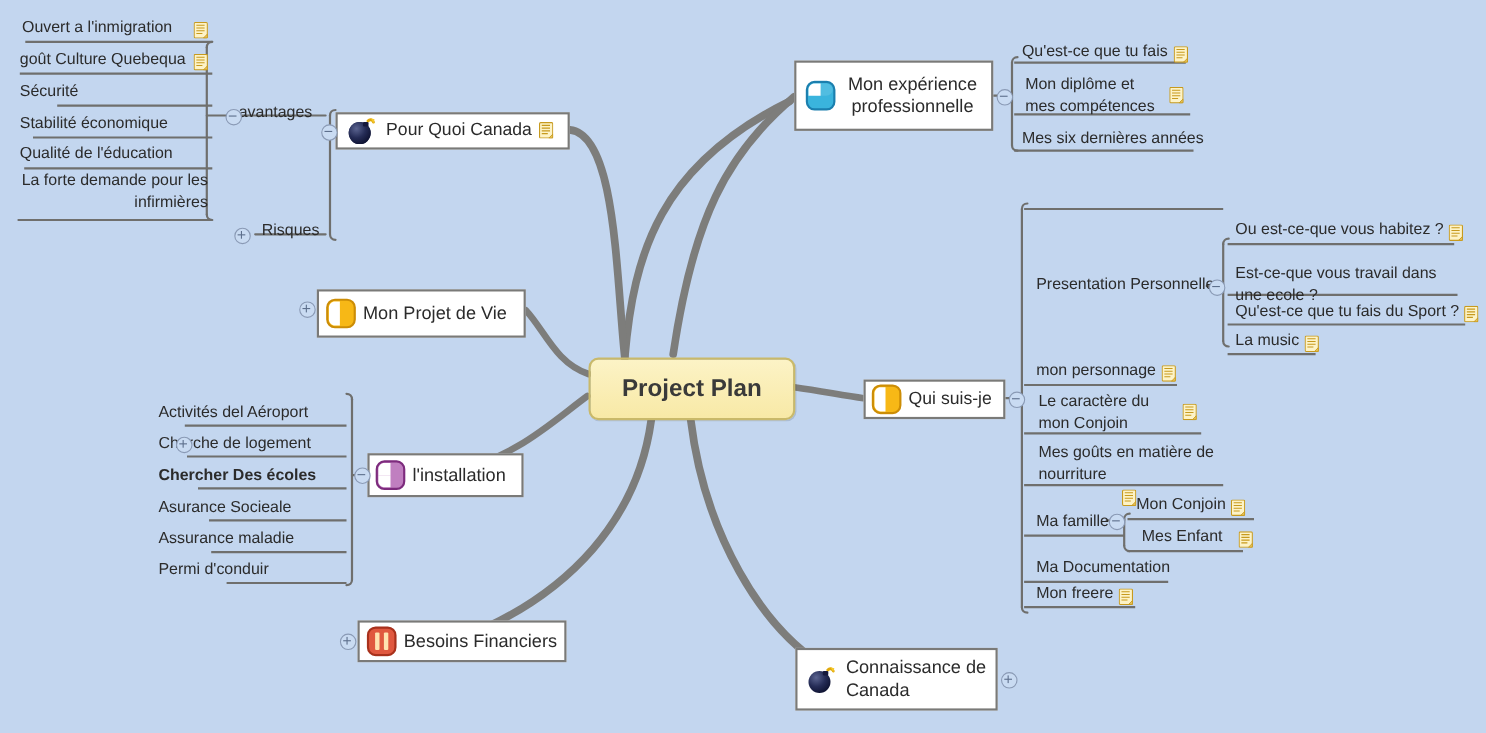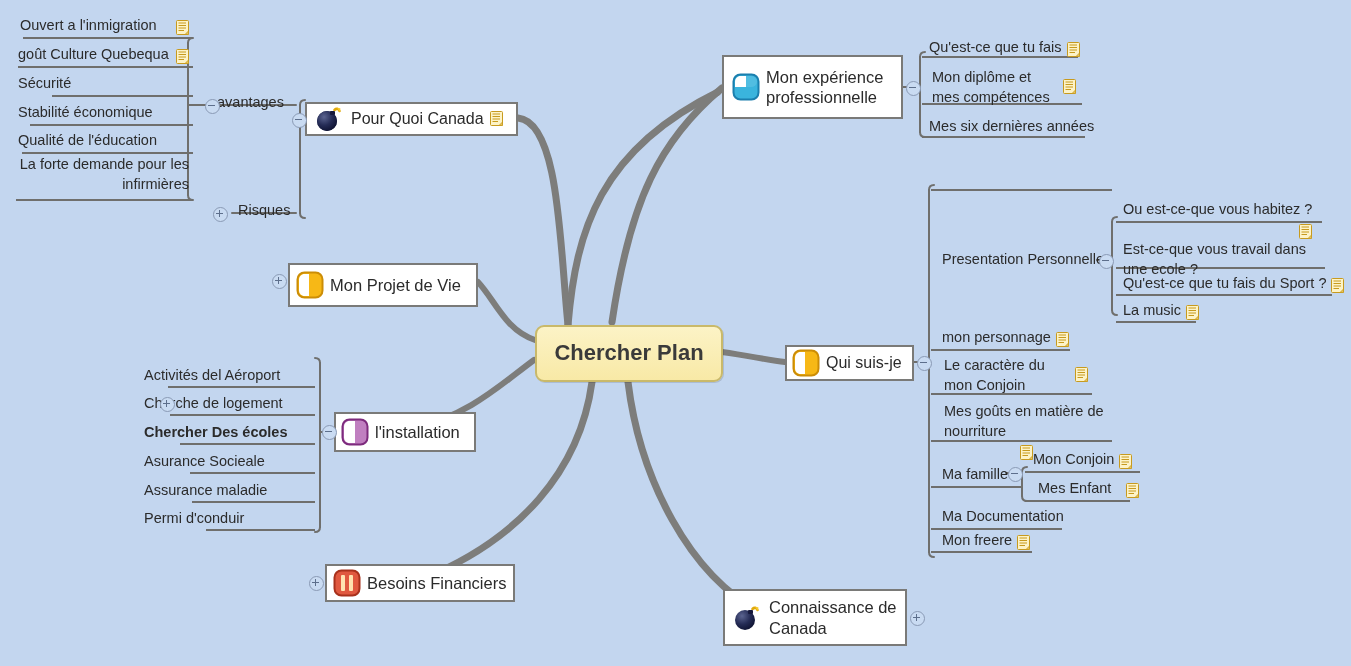--- a/index.html
+++ b/index.html
@@ -304,21 +304,21 @@
   <div class="toggle" style="left:292px; top:113px;"></div>
 
   <div class="node-box" style="left:722px; top:55px; width:181px; height:64px;">
     <span class="ico ico-sq">
       <svg viewBox="0 0 28 28">
         <rect x="1.5" y="1.5" width="25" height="25" rx="7" fill="#3ab4dd" stroke="#1b7fae" stroke-width="2"></rect>
         <path d="M14 14 L14 3 L8.5 3 C5.5 3 3 5.5 3 8.5 L3 14 Z" fill="#ffffff"></path>
         <rect x="3" y="3" width="22" height="11" rx="6" fill="#ffffff" opacity="0.12"></rect>
       </svg>
     </span>
-    <span class="txt" style="font-size:16.5px;">Mon expérience professionnelle</span>
+    <span class="txt" style="font-size:16.5px;text-align:center;">Mon expérience professionnelle</span>
   </div>
   <div class="toggle" style="left:906px; top:81px;"></div>
 
   <div class="node-line" style="left:925px; top:38px;">
     <span class="txt">Qu'est-ce que tu fais</span>
     <span class="ico ico-note">
       <svg viewBox="0 0 13 15">
           <rect x="0.5" y="0.5" width="12" height="14" rx="1" fill="#fdf3c7" stroke="#c79a1e"></rect>
           <path d="M9 14.5 L12.5 11 L12.5 14.5 Z" fill="#e8c45c" stroke="#c79a1e" stroke-width=".8"></path>
           <g stroke="#c79a1e" stroke-width="1">
@@ -345,40 +345,40 @@
           </g>
         </svg>
     </span>
   </div>
 
   <div class="node-line" style="left:925px; top:117px;">
     <span class="txt">Mes six dernières années</span>
   </div>
 
   <div class="node-box central" style="left:535px; top:325px; width:188px; height:57px;">
-    <span class="txt">Chercher Plan</span>
+    <span class="txt">Project Plan</span>
   </div>
 
   <div class="node-box" style="left:785px; top:345px; width:129px; height:36px; padding:3px 5px;">
     <span class="ico ico-sq">
       <svg viewBox="0 0 28 28">
         <rect x="1.5" y="1.5" width="25" height="25" rx="7" fill="#f7b816" stroke="#cc8d06" stroke-width="2"></rect>
         <path d="M13 3 L8.5 3 C5.5 3 3 5.5 3 8.5 L3 19.5 C3 22.5 5.5 25 8.5 25 L13 25 Z" fill="#ffffff"></path>
       </svg>
     </span>
     <span class="txt">Qui suis-je</span>
   </div>
   <div class="toggle" style="left:917px; top:356px;"></div>
 
   <div class="node-line" style="left:938px; top:250px;">
     <span class="txt">Presentation Personnelle</span>
   </div>
   <div class="toggle" style="left:1099px; top:254px;"></div>
 
-  <div class="node-line" style="left:1119px; top:200px;flex-direction:column;">
+  <div class="node-line" style="left:1119px; top:200px;">
     <span class="txt">Ou est-ce-que vous habitez ?</span>
     <span class="ico ico-note">
       <svg viewBox="0 0 13 15">
           <rect x="0.5" y="0.5" width="12" height="14" rx="1" fill="#fdf3c7" stroke="#c79a1e"></rect>
           <path d="M9 14.5 L12.5 11 L12.5 14.5 Z" fill="#e8c45c" stroke="#c79a1e" stroke-width=".8"></path>
           <g stroke="#c79a1e" stroke-width="1">
             <line x1="2.5" y1="3" x2="10" y2="3"></line>
             <line x1="2.5" y1="5.5" x2="10" y2="5.5"></line>
             <line x1="2.5" y1="8" x2="10" y2="8"></line>
             <line x1="2.5" y1="10.5" x2="8" y2="10.5"></line>

